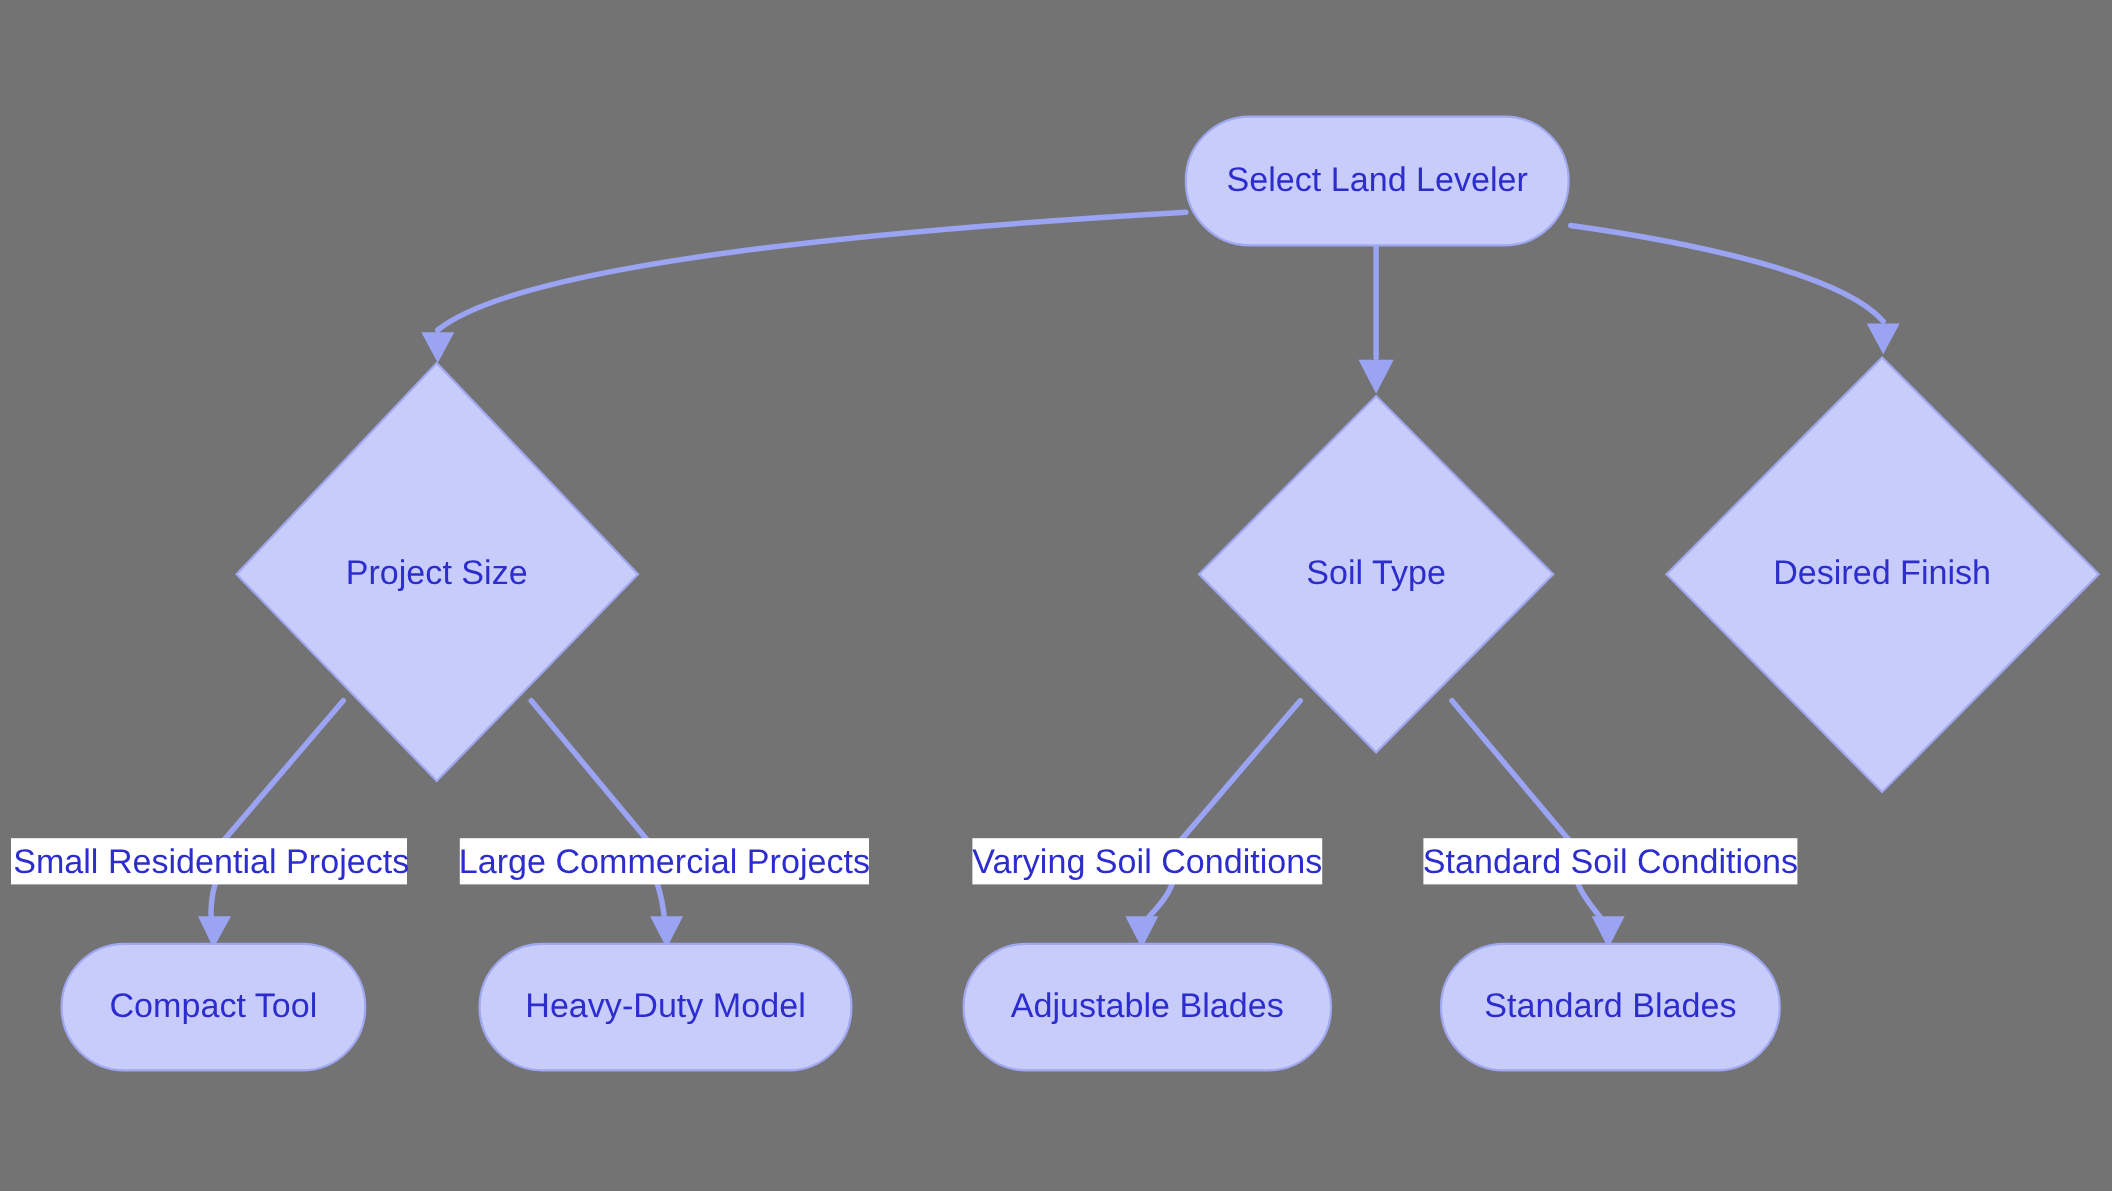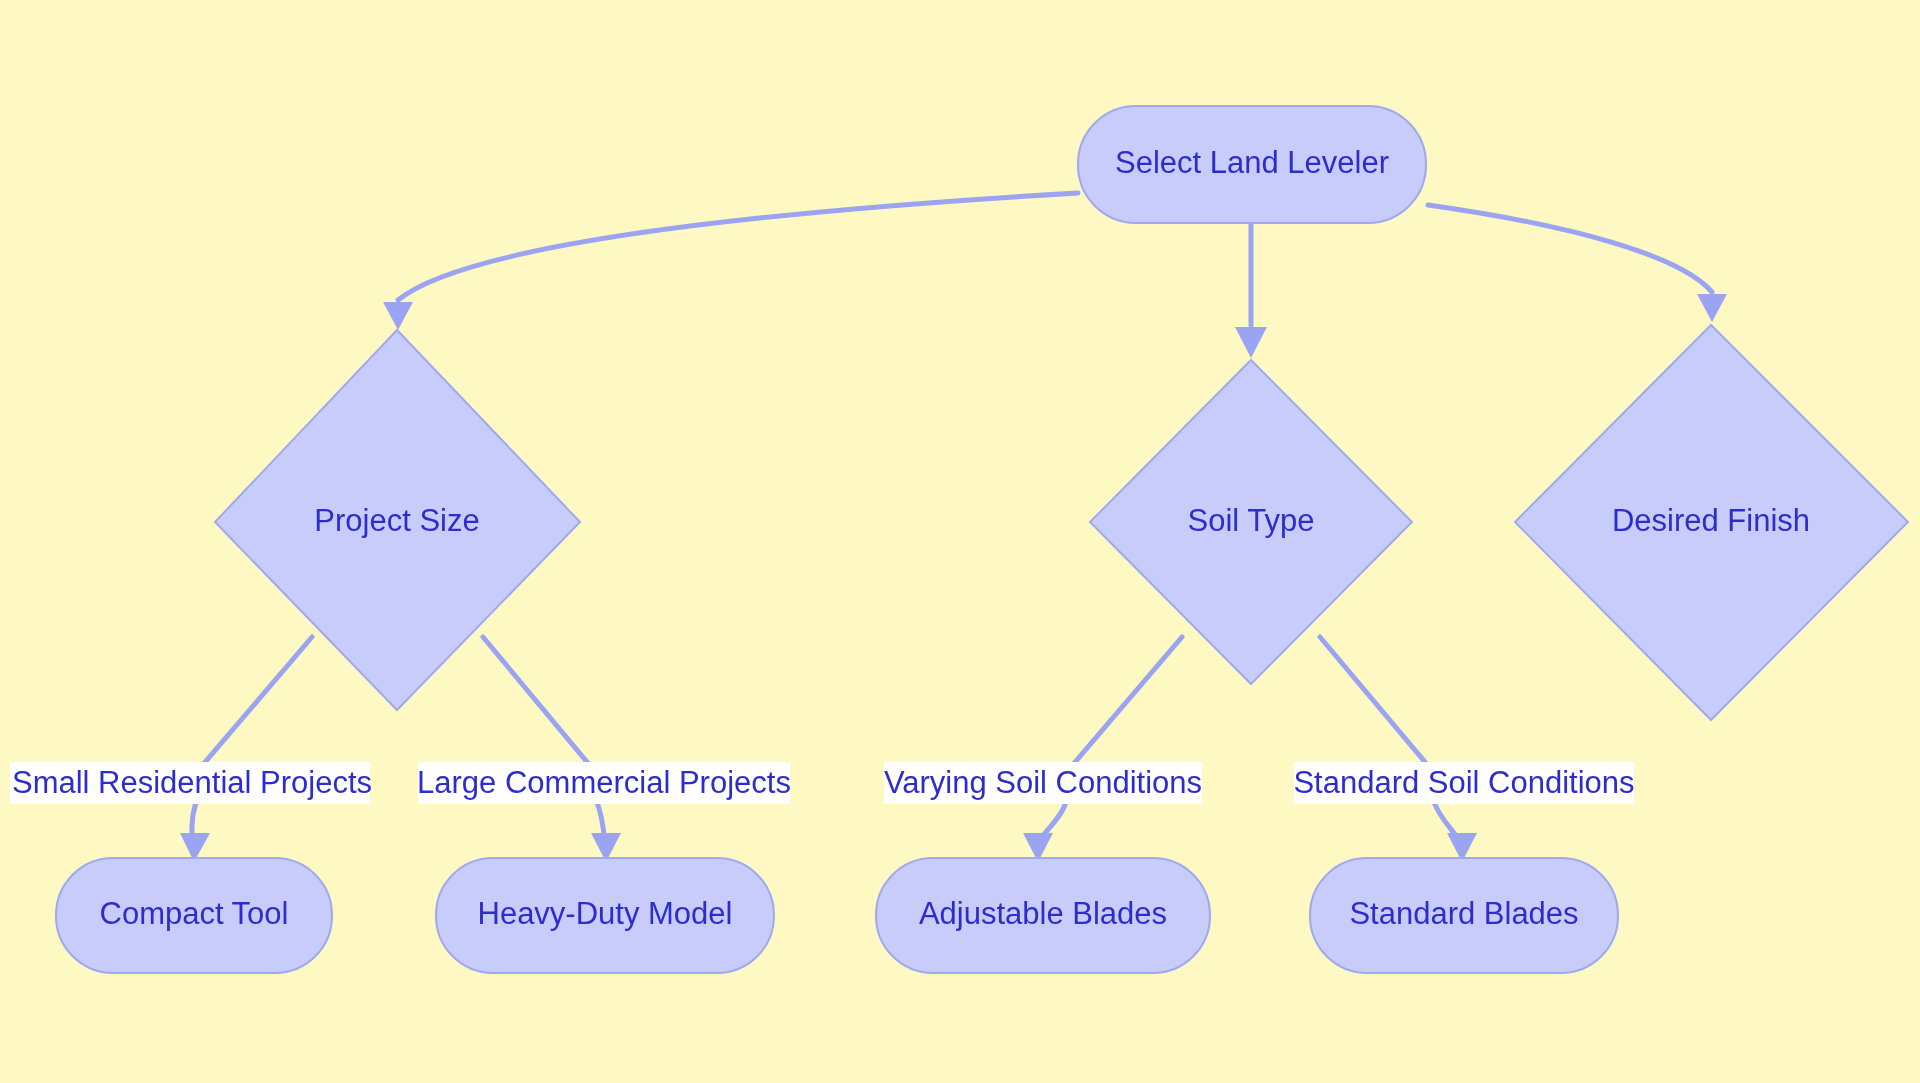--- a/index.html
+++ b/index.html
@@ -10,21 +10,21 @@
   body {
     width: 1920px;
     height: 1083px;
     overflow: hidden;
     font-family: "Liberation Sans", sans-serif;
   }
   #canvas {
     position: relative;
     width: 1920px;
     height: 1083px;
-    background: #fef9c3;
+    background: #737373;
   }
   #flow-svg {
     position: absolute;
     top: 0;
     left: 0;
     width: 1920px;
     height: 1083px;
   }
   .node-shape {
     fill: #c8ccfa;

